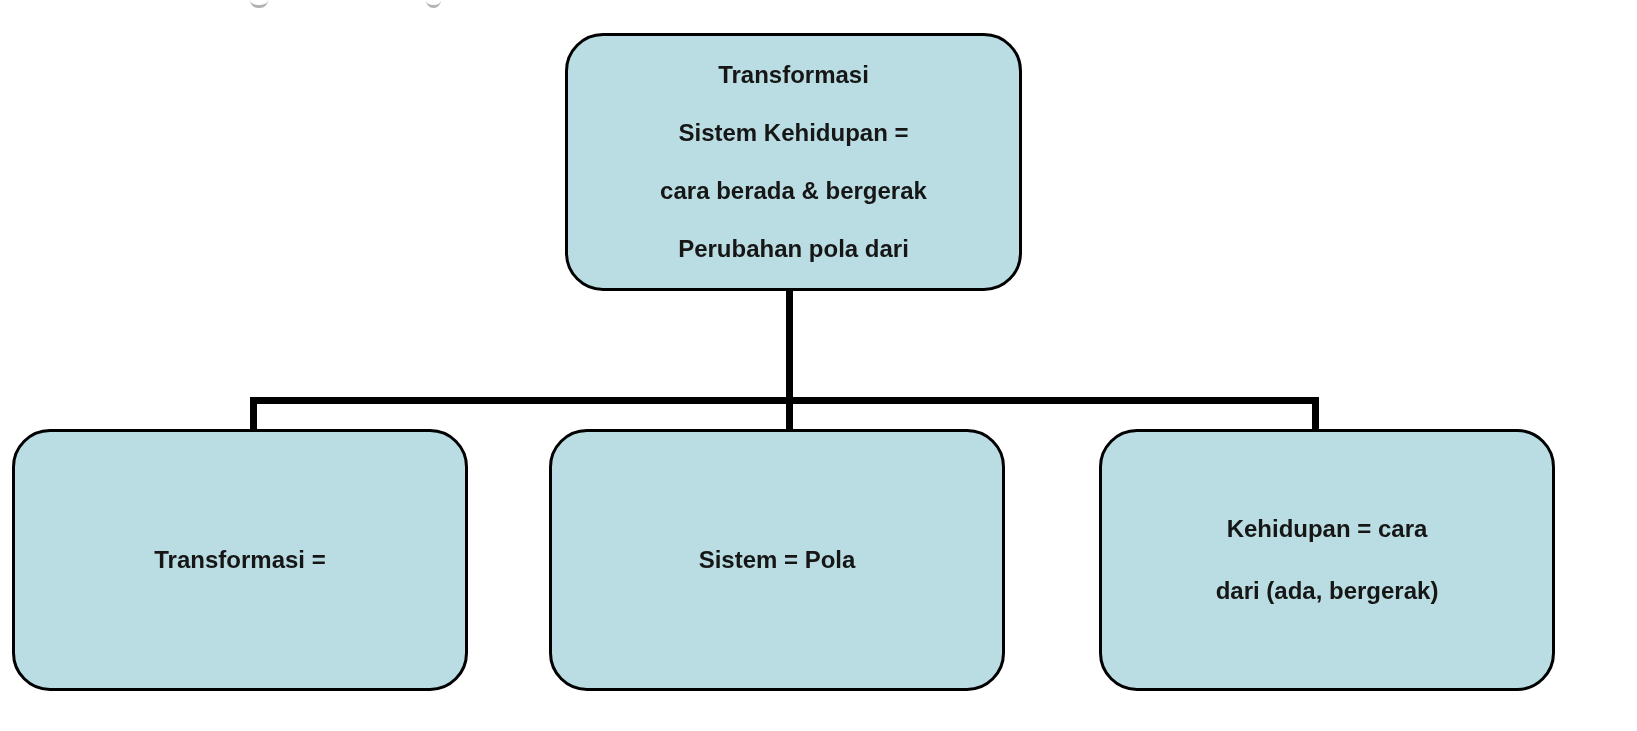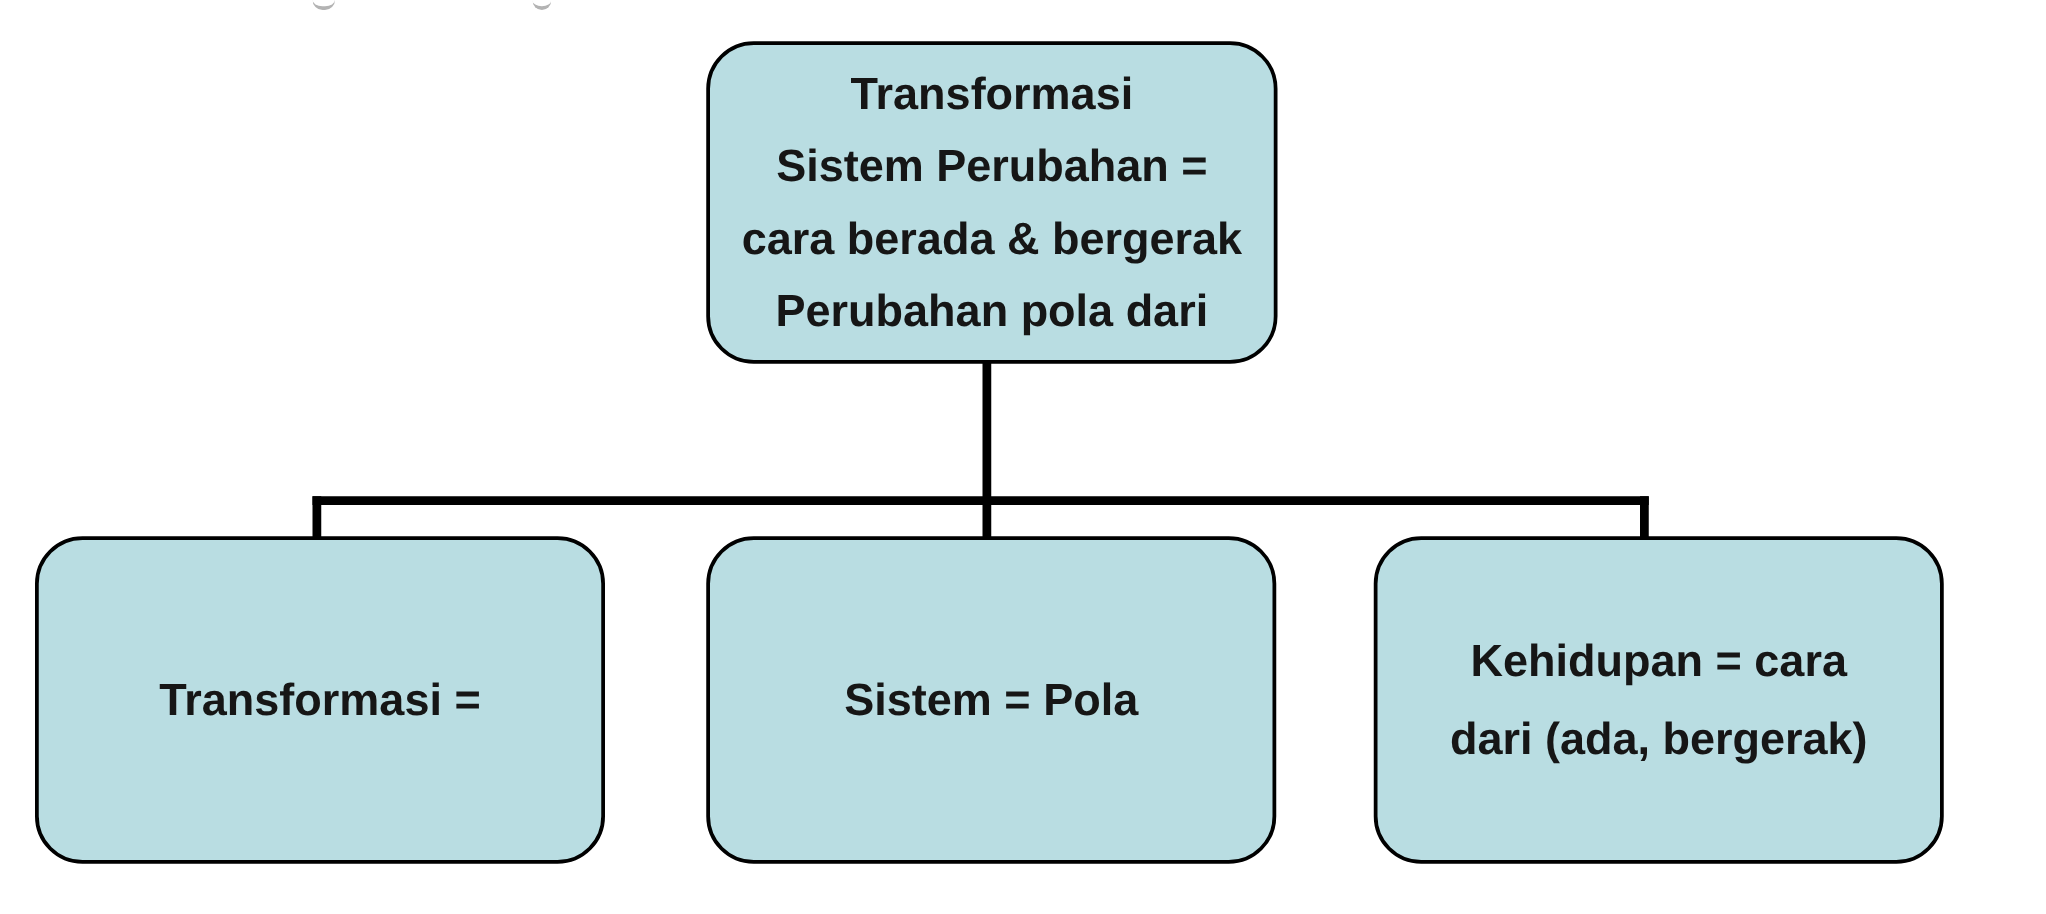--- a/index.html
+++ b/index.html
@@ -20,37 +20,37 @@
     box-sizing: border-box;
     background: #b9dde2;
     border: 3px solid #000000;
     border-radius: 38px;
     display: flex;
     flex-direction: column;
     justify-content: center;
     align-items: center;
     color: #161616;
     font-weight: 700;
-    font-size: 36px;
+    font-size: 24px;
     text-align: center;
   }
   .box .line {
     white-space: nowrap;
   }
   .box-root {
     left: 565px;
     top: 33px;
     width: 457px;
     height: 258px;
   }
   .box-root .line { line-height: 58px; }
   .box-child { top: 429px; width: 456px; height: 262px; }
   .box-child .line { line-height: 62px; }
-  .box-child-1 { left: 28px; }
-  .box-child-2 { left: 565px; }
+  .box-child-1 { left: 12px; }
+  .box-child-2 { left: 549px; }
   .box-child-3 { left: 1099px; }
   .connector {
     position: absolute;
     background: #000000;
   }
   .conn-v-root   { left: 786px;  top: 289px; width: 7px;    height: 145px; }
   .conn-h        { left: 250px;  top: 397px; width: 1069px; height: 7px;   }
   .conn-v-left   { left: 250px;  top: 397px; width: 7px;    height: 36px;  }
   .conn-v-right  { left: 1312px; top: 397px; width: 7px;    height: 36px;  }
   .artifact {
@@ -71,21 +71,21 @@
   <div class="artifact artifact-1"></div>
   <div class="artifact artifact-2"></div>
 
   <div class="connector conn-v-root"></div>
   <div class="connector conn-h"></div>
   <div class="connector conn-v-left"></div>
   <div class="connector conn-v-right"></div>
 
   <div class="box box-root">
     <div class="line">Transformasi</div>
-    <div class="line">Sistem Perubahan =</div>
+    <div class="line">Sistem Kehidupan =</div>
     <div class="line">cara berada &amp; bergerak</div>
     <div class="line">Perubahan pola dari</div>
   </div>
 
   <div class="box box-child box-child-1">
     <div class="line">Transformasi =</div>
   </div>
 
   <div class="box box-child box-child-2">
     <div class="line">Sistem = Pola</div>

